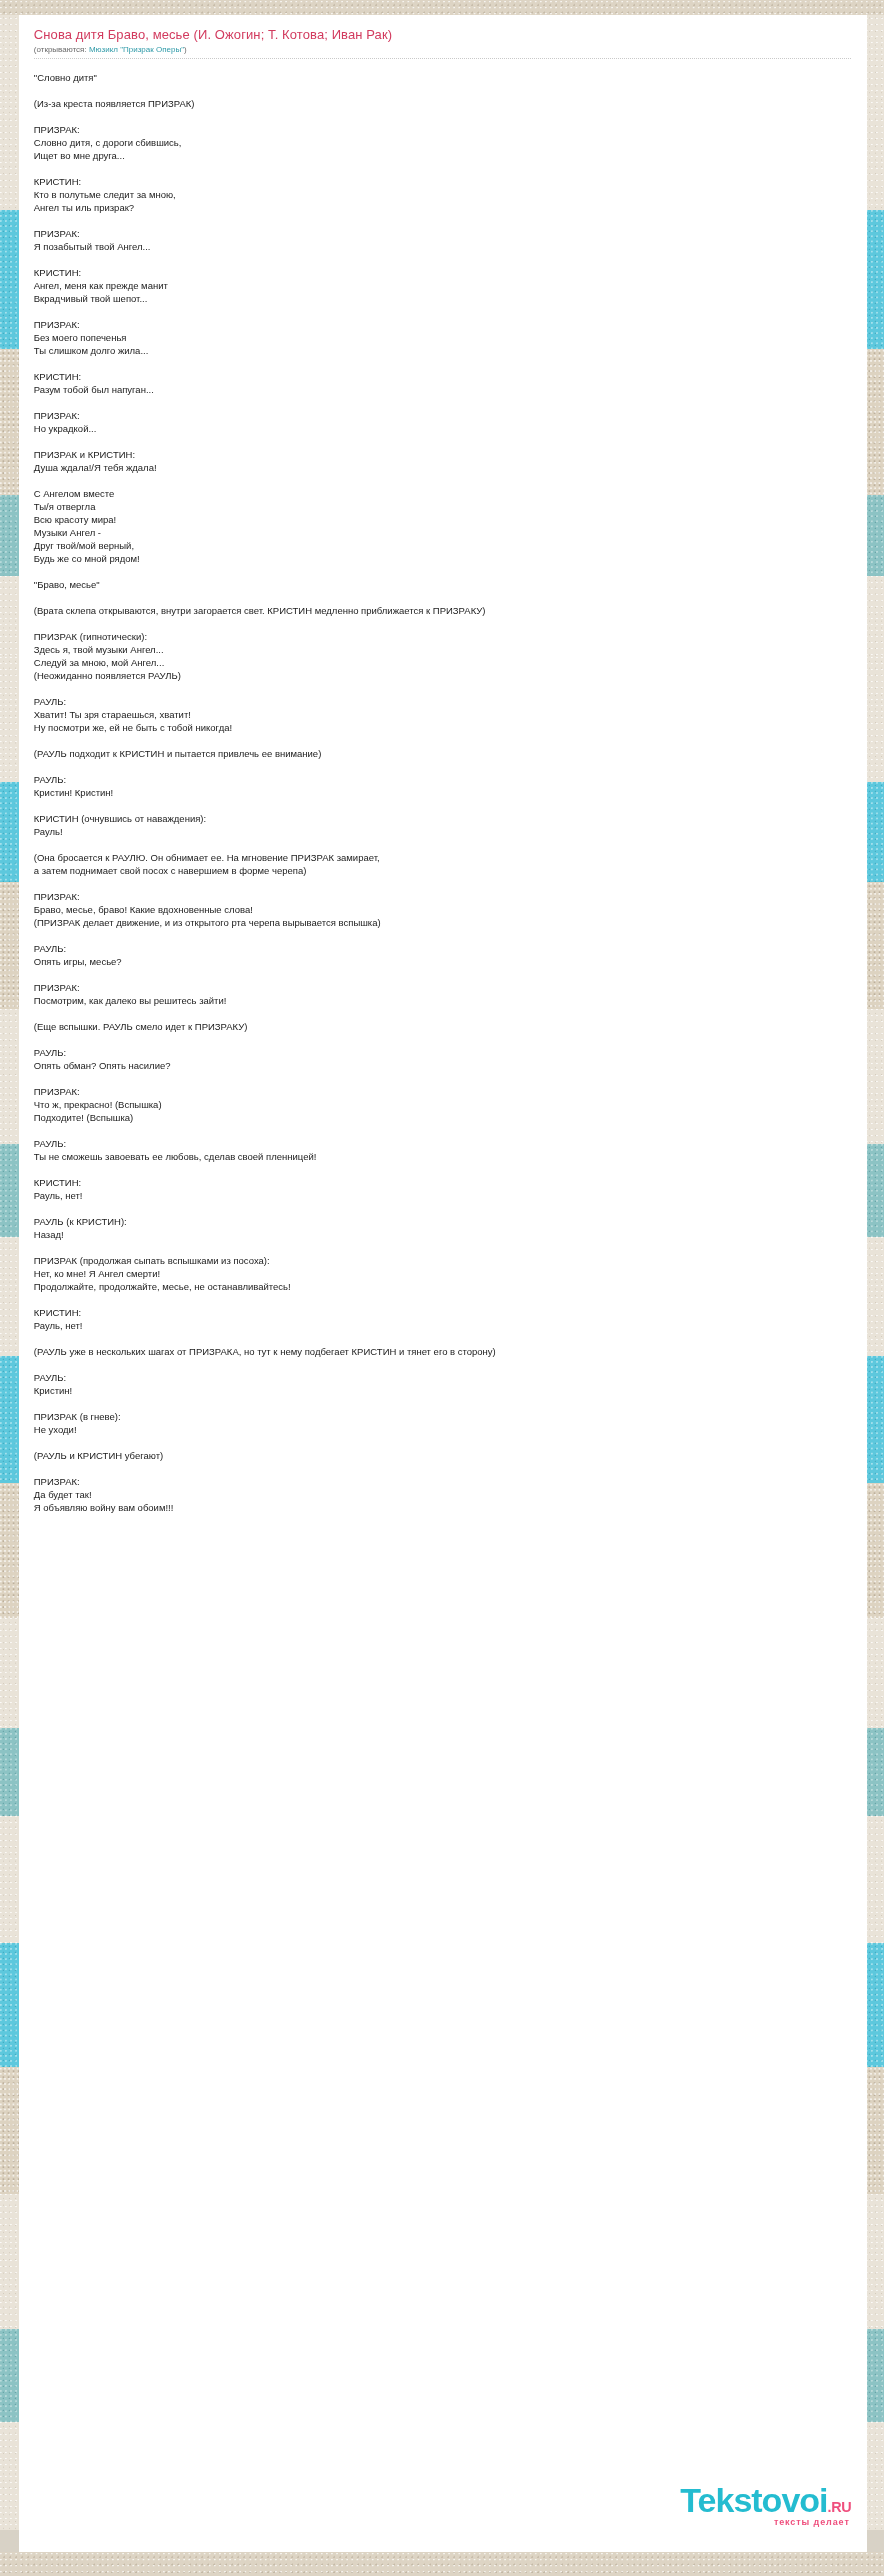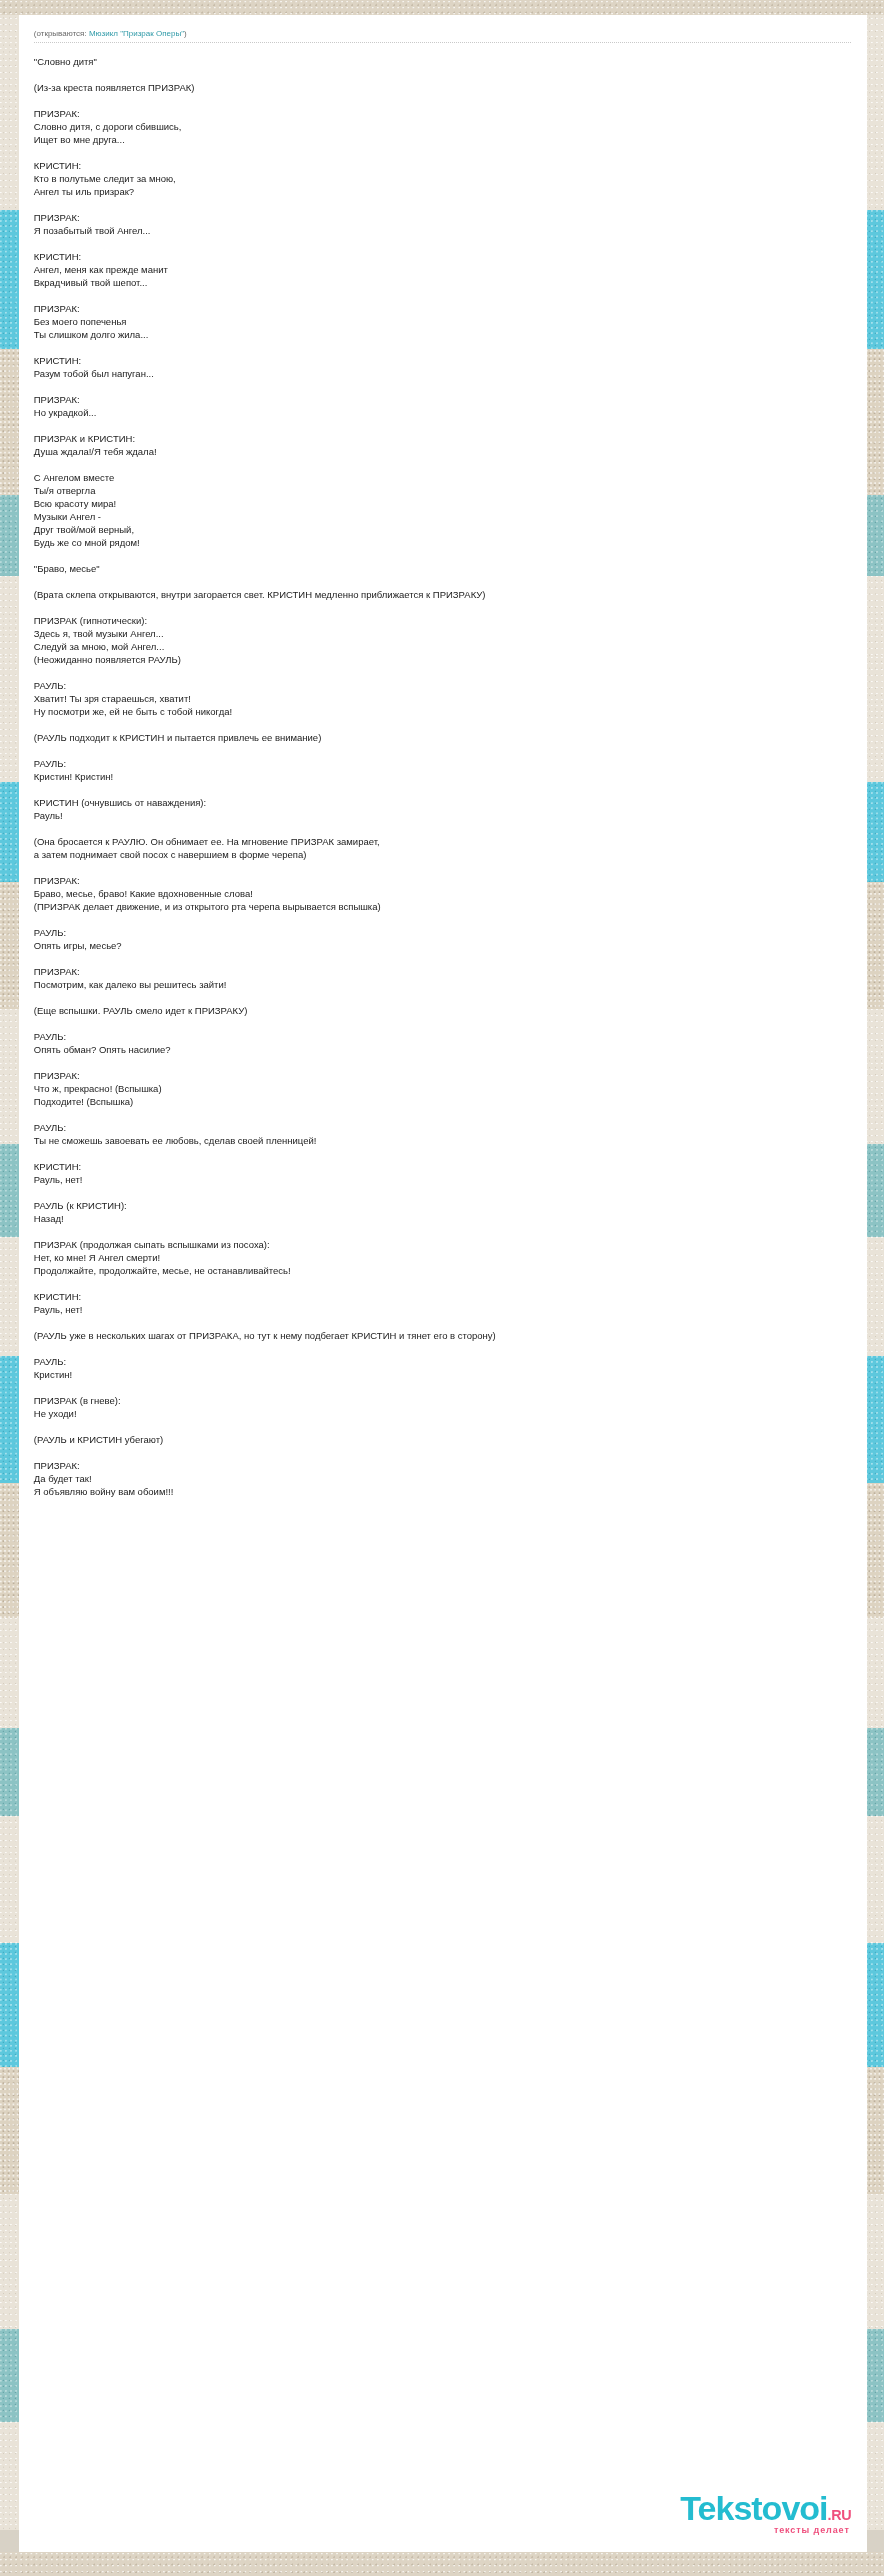--- a/index.html
+++ b/index.html
@@ -122,21 +122,21 @@
     line-height: 13px;
     color: #1b1b1b;
     white-space: pre-wrap;
     font-family: "Liberation Sans", sans-serif;
   }
 
   
   .footer-logo {
     position: absolute;
     right: 15.2px;
-    bottom: 17px;
+    bottom: 25px;
     text-align: right;
     line-height: 1;
     z-index: 4;
   }
   .logo-main {
     font-family: "Liberation Sans", sans-serif;
     font-weight: bold;
     font-size: 34px;
     color: #24bcd0;
     letter-spacing: -1px;
@@ -216,20 +216,21 @@
     <div class="tile teal" style="height: 93px;"></div>
     <div class="tile beige-light" style="height: 108px;"></div>
   </div>
 
 <div class="strip bottom"></div>
 
 <div class="sheet">
 
   <div class="content">
 
+    <h1 class="song-title">Снова дитя Браво, месье (И. Ожогин; Т. Котова; Иван Рак)</h1>
 
     <div class="performer-line">
       <span>(открываются: </span><a href="#" class="perf-link">Мюзикл "Призрак Оперы"</a><span>)</span>
     </div>
 
     <div class="lyrics">"Словно дитя"
 
 (Из-за креста появляется ПРИЗРАК)
 
 ПРИЗРАК:

